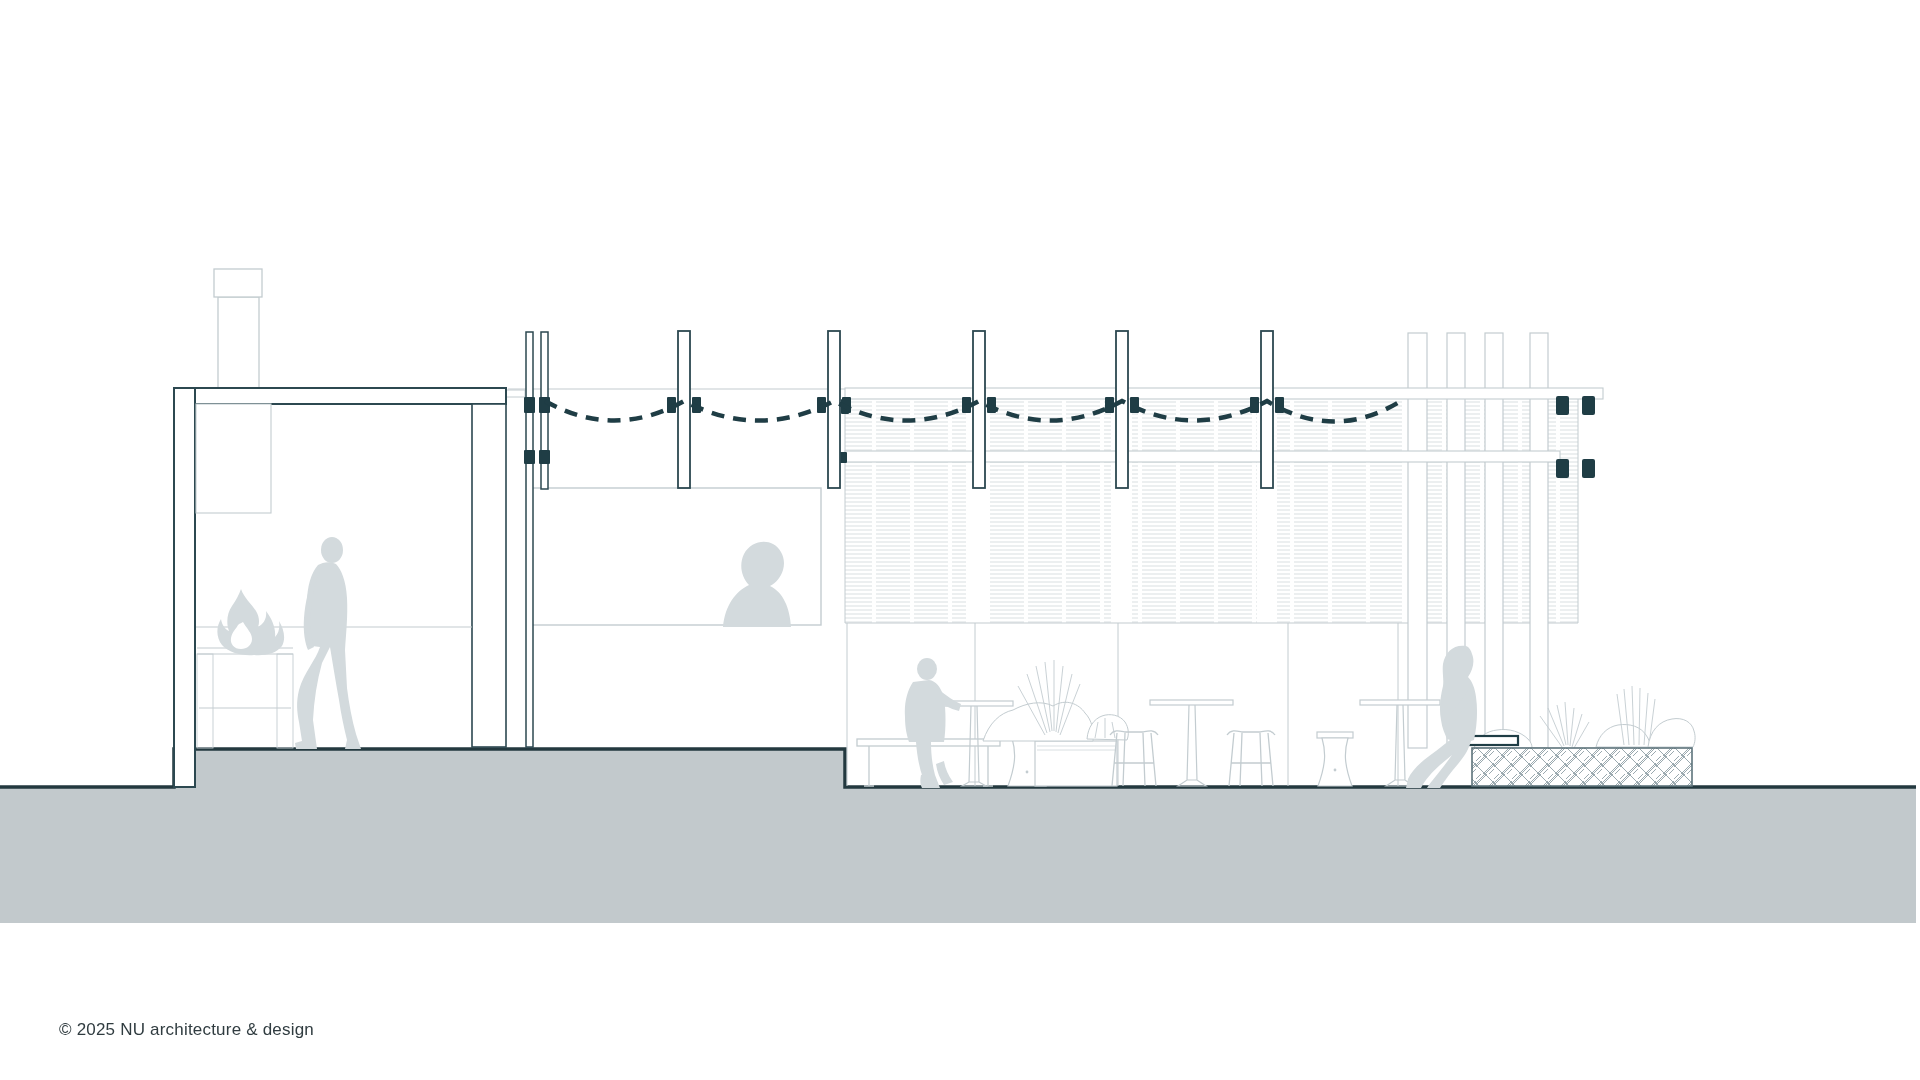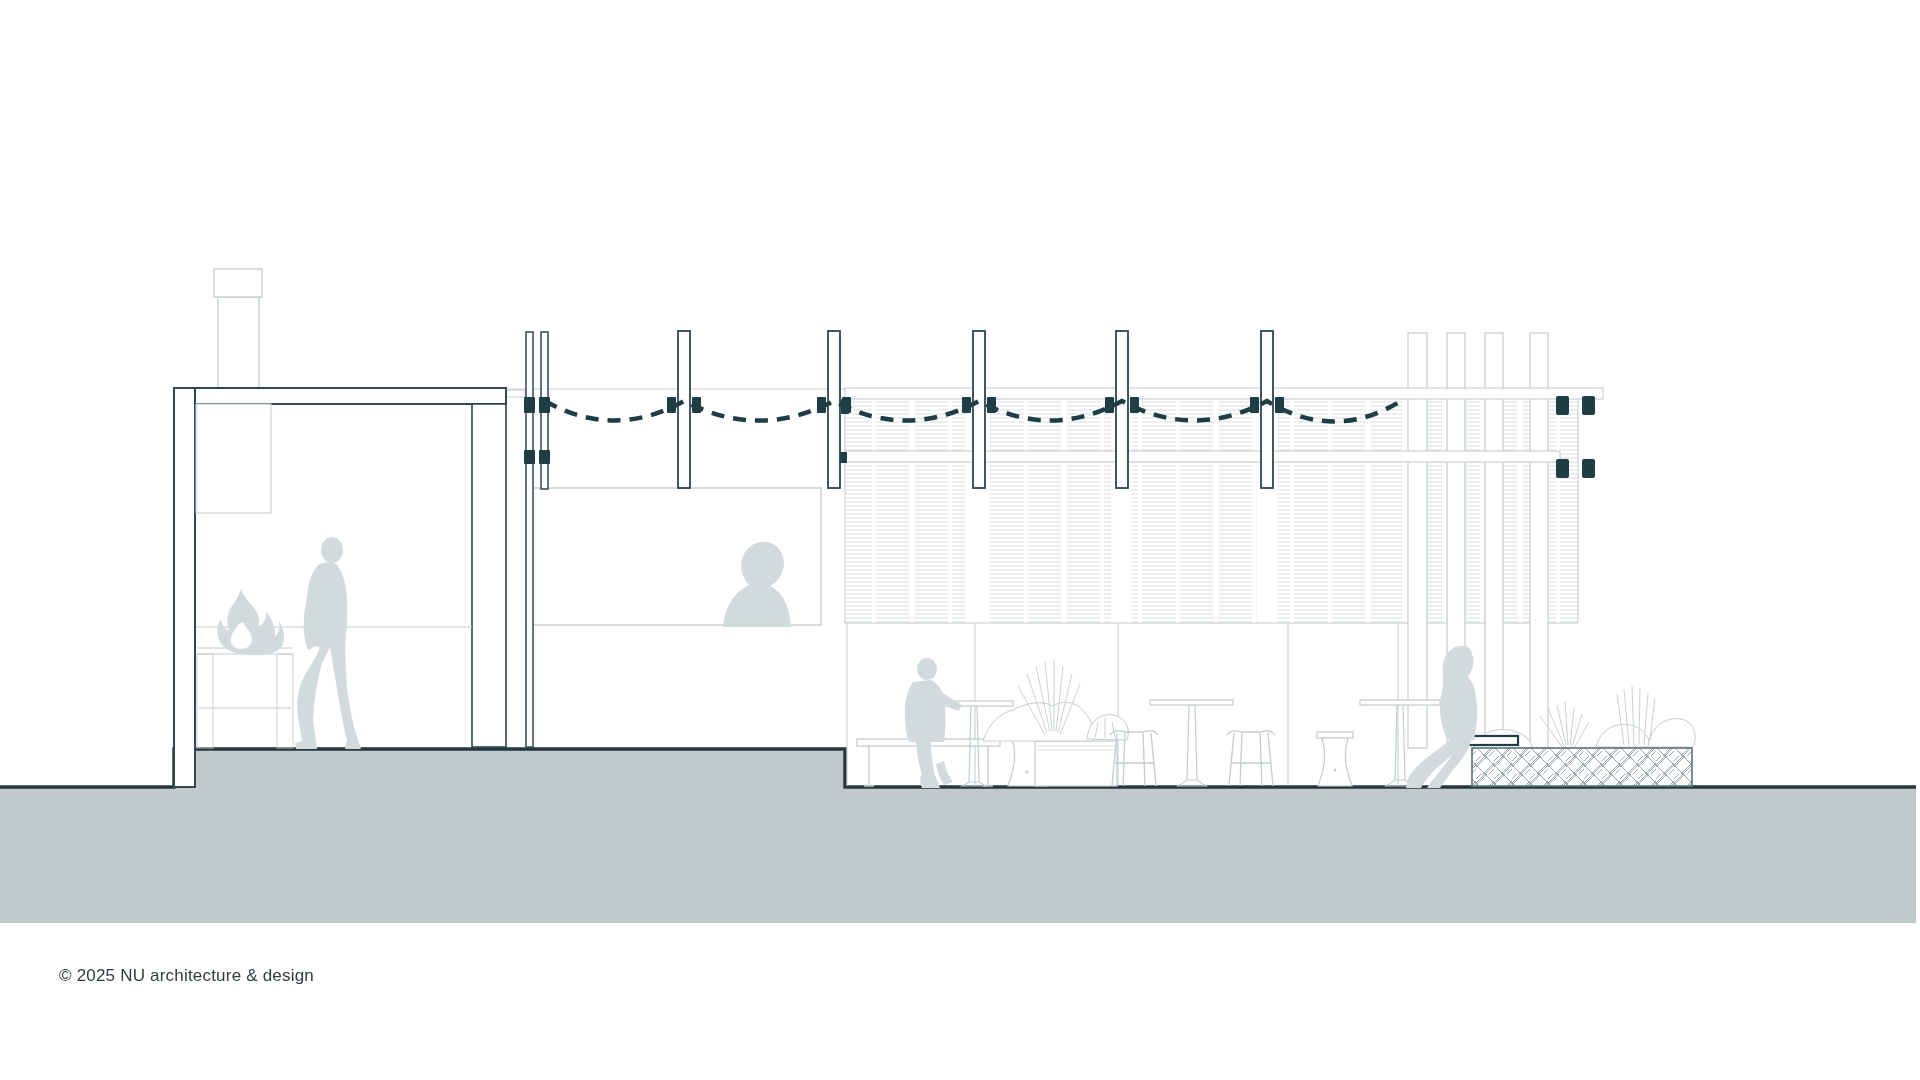--- a/index.html
+++ b/index.html
@@ -12,21 +12,21 @@
   .canvas{position:relative;width:1920px;height:1080px;background:var(--paper);}
   svg{display:block}
   .ink{stroke:var(--ink);fill:none}
   .inkS{stroke:var(--ink-strong);fill:none}
   .lite{stroke:var(--line-light);fill:none}
   .louvline{stroke:var(--line-louver);fill:none}
   .pline{stroke:var(--line-planter);fill:none}
   .wfill{fill:#fff}
   .sil{fill:var(--silhouette);stroke:none}
   .clamp{fill:var(--ink-strong);stroke:none}
-  .copyright{position:absolute;left:59px;top:966px;font-size:17px;color:var(--text);
+  .copyright{position:absolute;left:59px;top:1020px;font-size:17px;color:var(--text);
     letter-spacing:.2px;white-space:nowrap;}
 </style>
 </head>
 <body>
 
 <div class="canvas">
 <svg width="1920" height="1080" viewBox="0 0 1920 1080">
   <defs>
     <pattern id="louv" width="38" height="4" patternUnits="userSpaceOnUse">
       <path d="M2,2 H36" style="stroke:var(--line-louver,#d9dfe2);stroke-width:1.1" fill="none"></path>

